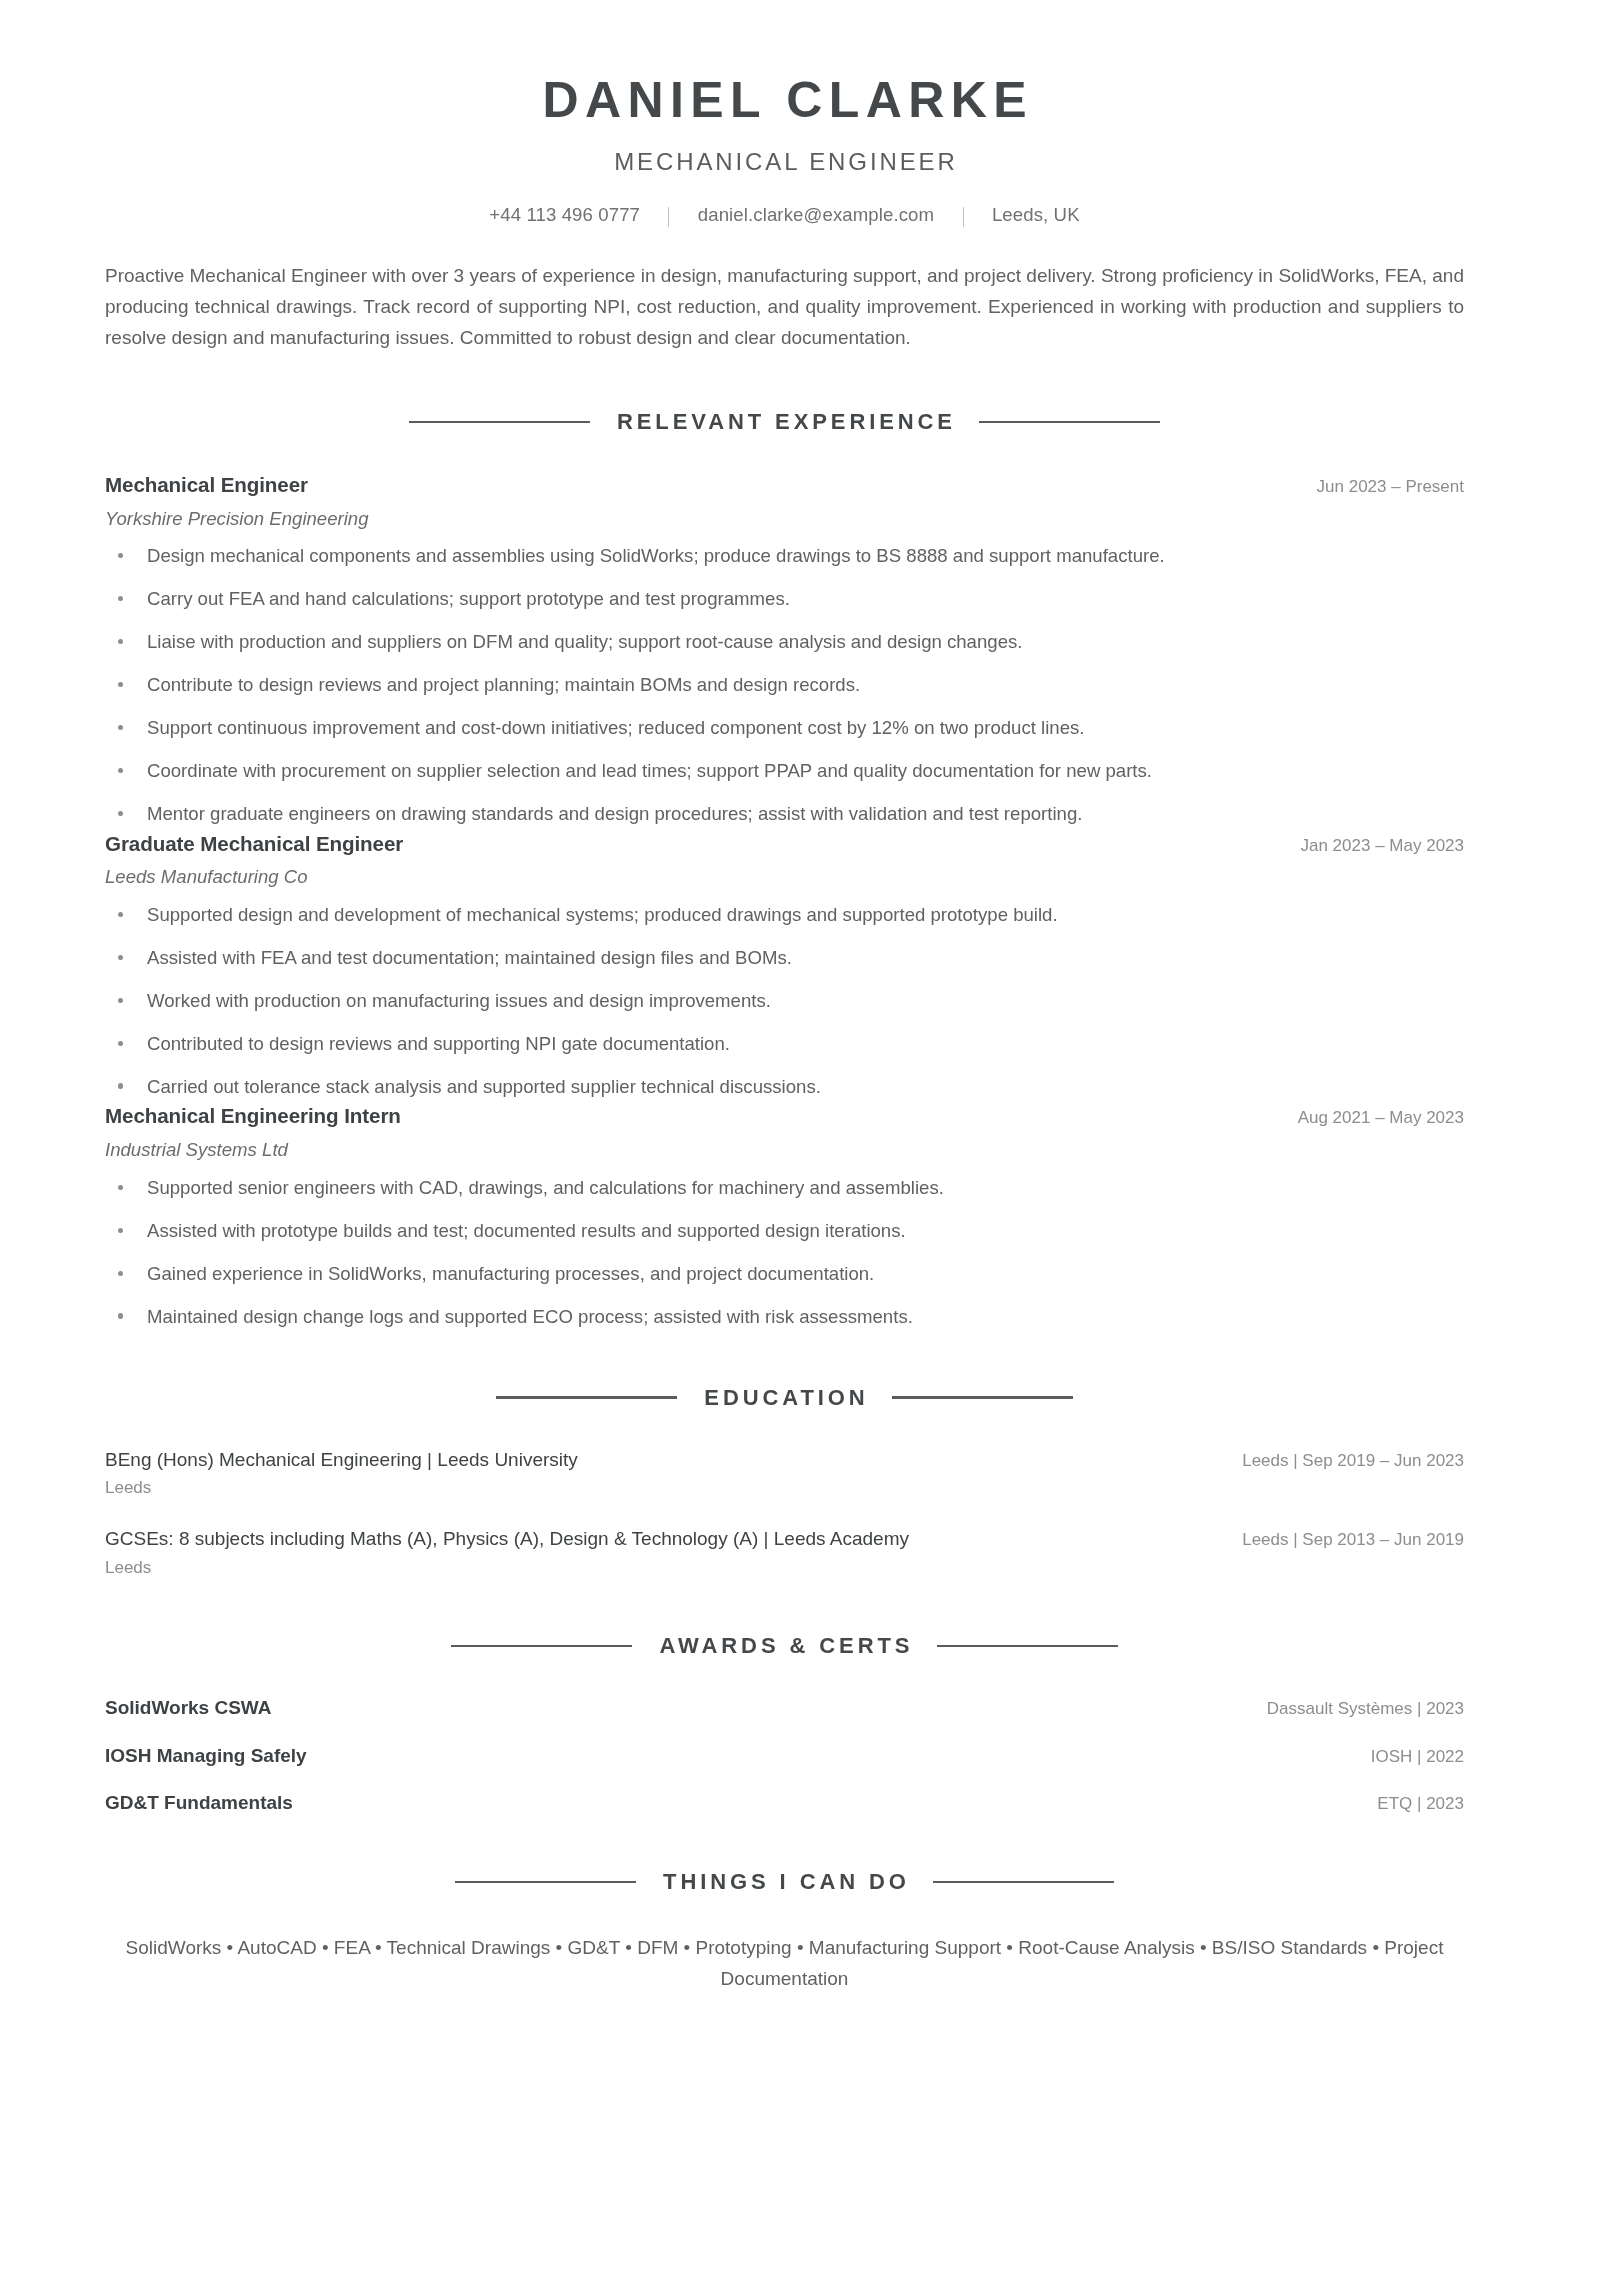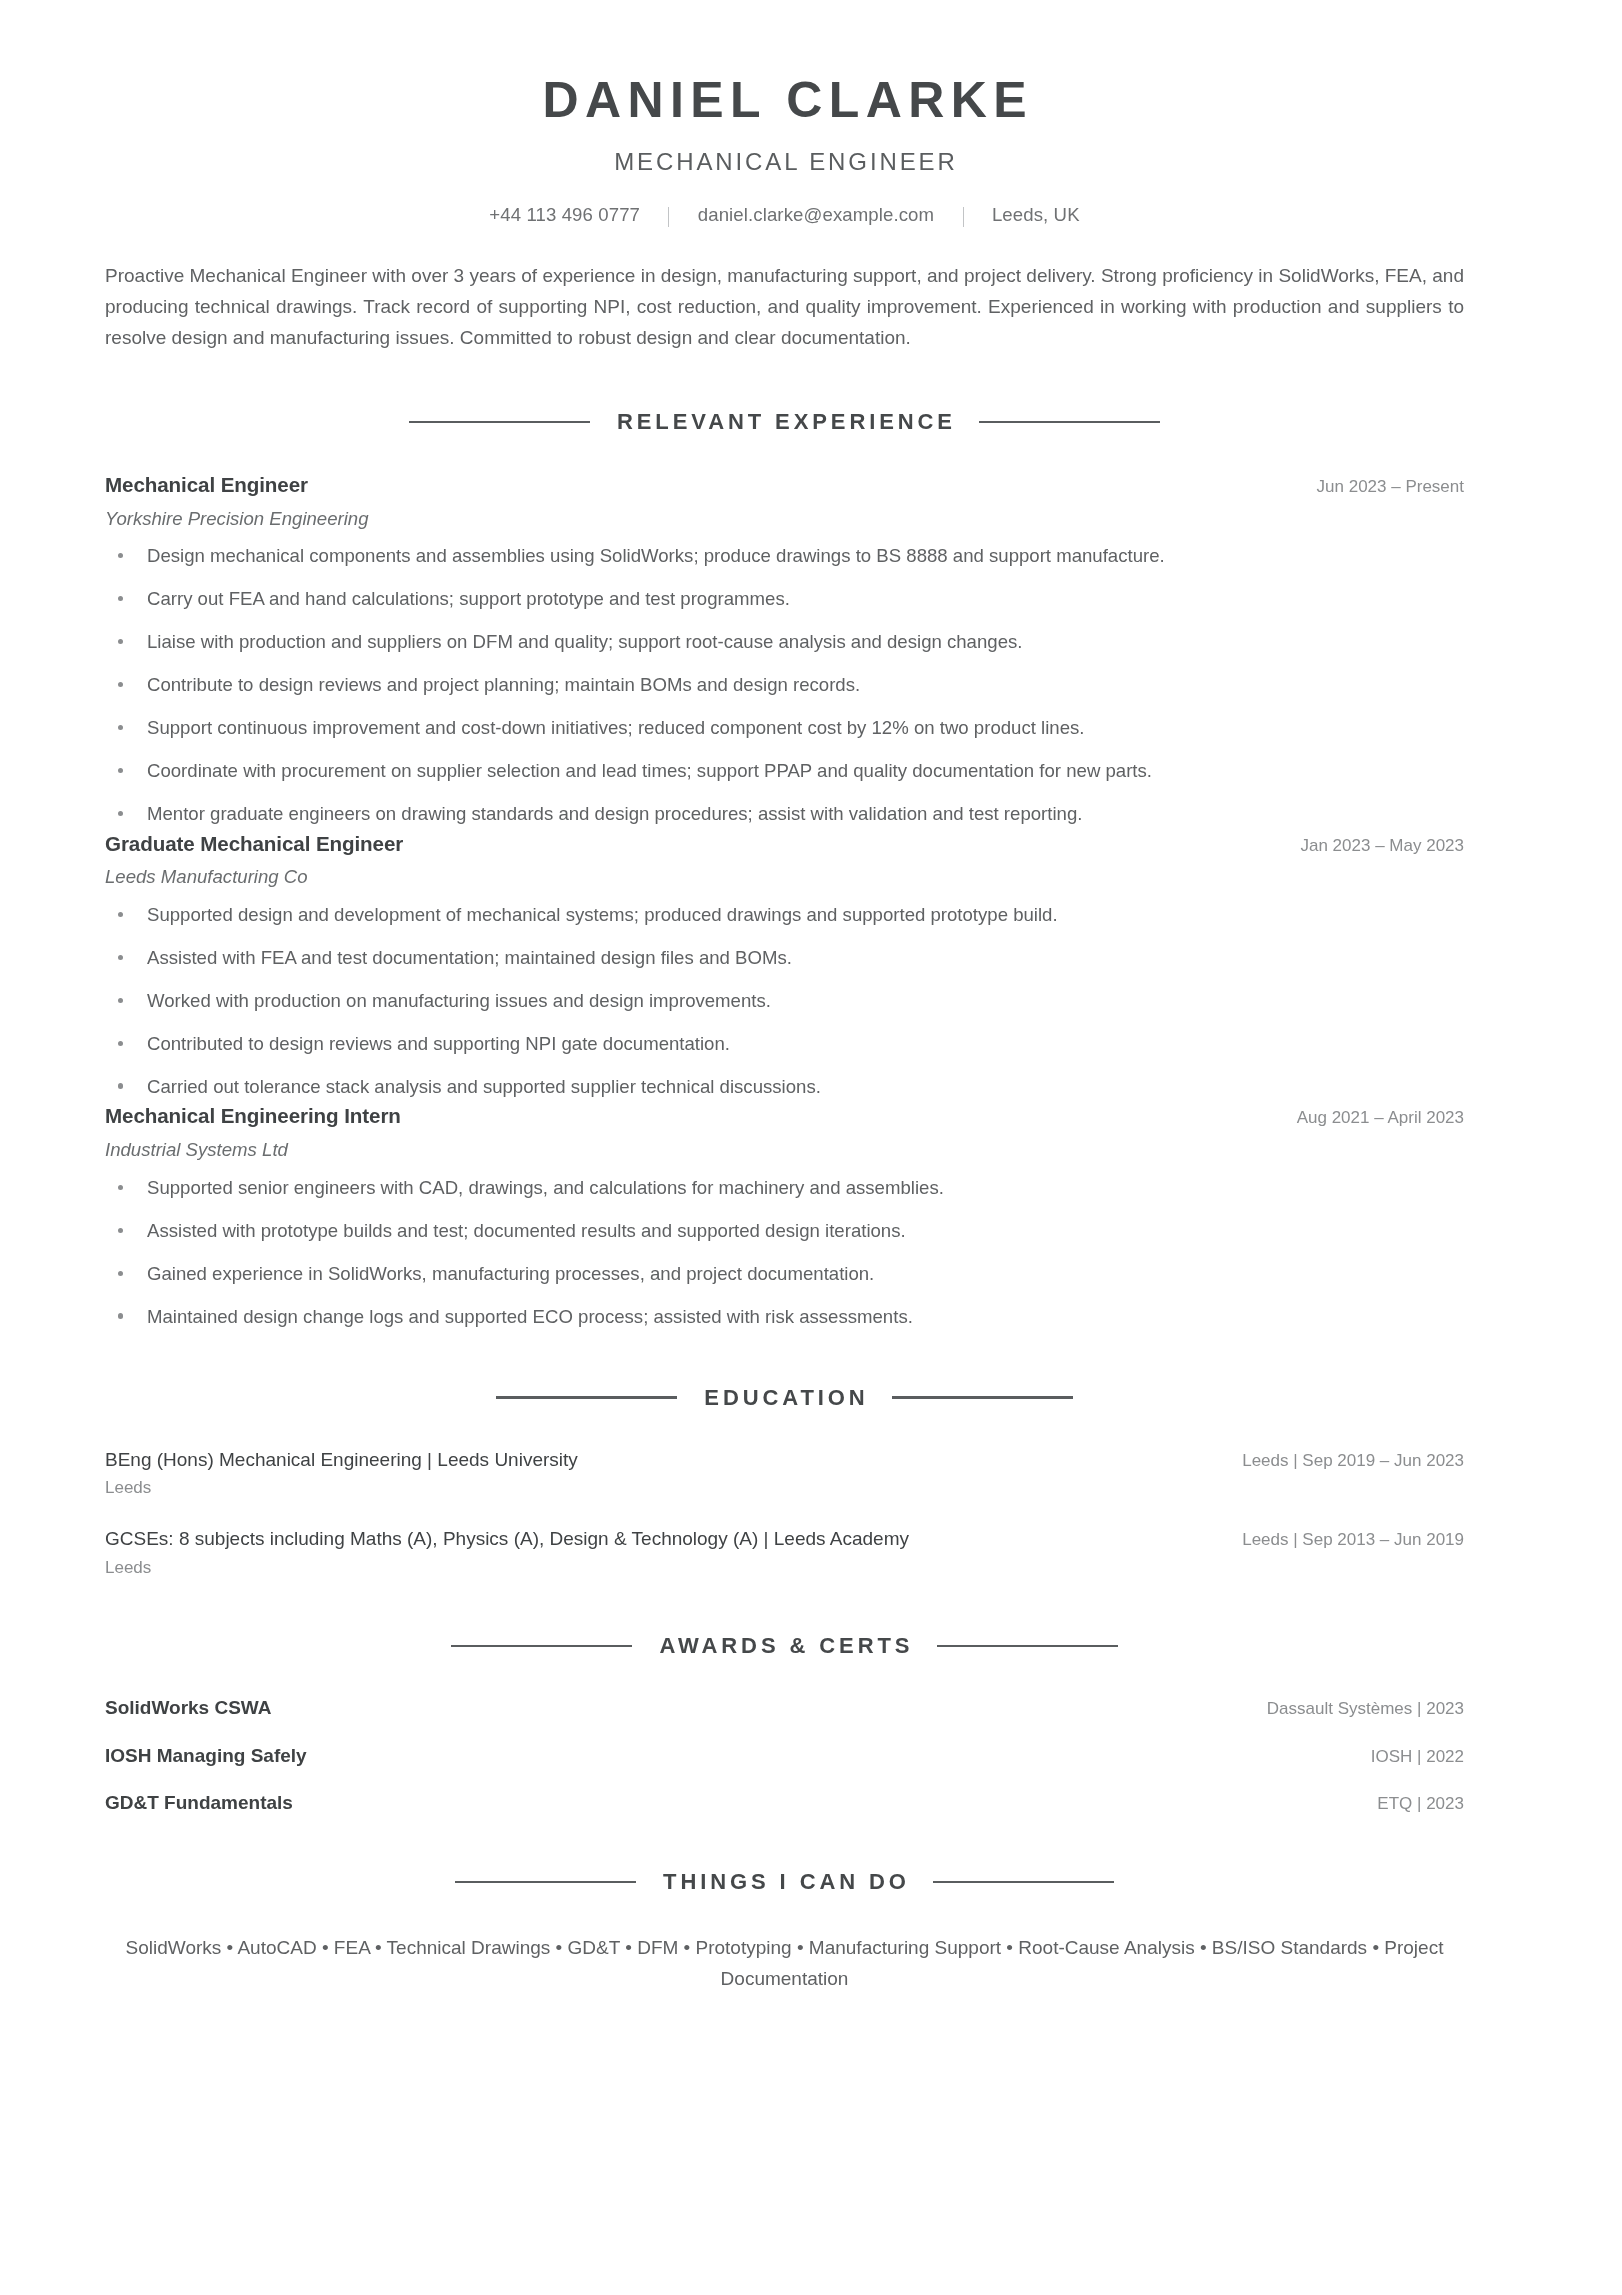--- a/index.html
+++ b/index.html
@@ -249,21 +249,21 @@
         <li><span class="dot"></span><span>Assisted with FEA and test documentation; maintained design files and BOMs.</span></li>
         <li><span class="dot"></span><span>Worked with production on manufacturing issues and design improvements.</span></li>
         <li><span class="dot"></span><span>Contributed to design reviews and supporting NPI gate documentation.</span></li>
         <li><span class="dot"></span><span>Carried out tolerance stack analysis and supported supplier technical discussions.</span></li>
       </ul>
     </div>
 
     <div class="job">
       <div class="job-row">
         <span class="job-title">Mechanical Engineering Intern</span>
-        <span class="job-dates">Aug 2021 – April 2023</span>
+        <span class="job-dates">Aug 2021 – May 2023</span>
       </div>
       <div class="job-company">Industrial Systems Ltd</div>
       <ul class="bullets">
         <li><span class="dot"></span><span>Supported senior engineers with CAD, drawings, and calculations for machinery and assemblies.</span></li>
         <li><span class="dot"></span><span>Assisted with prototype builds and test; documented results and supported design iterations.</span></li>
         <li><span class="dot"></span><span>Gained experience in SolidWorks, manufacturing processes, and project documentation.</span></li>
         <li><span class="dot"></span><span>Maintained design change logs and supported ECO process; assisted with risk assessments.</span></li>
       </ul>
     </div>
 

